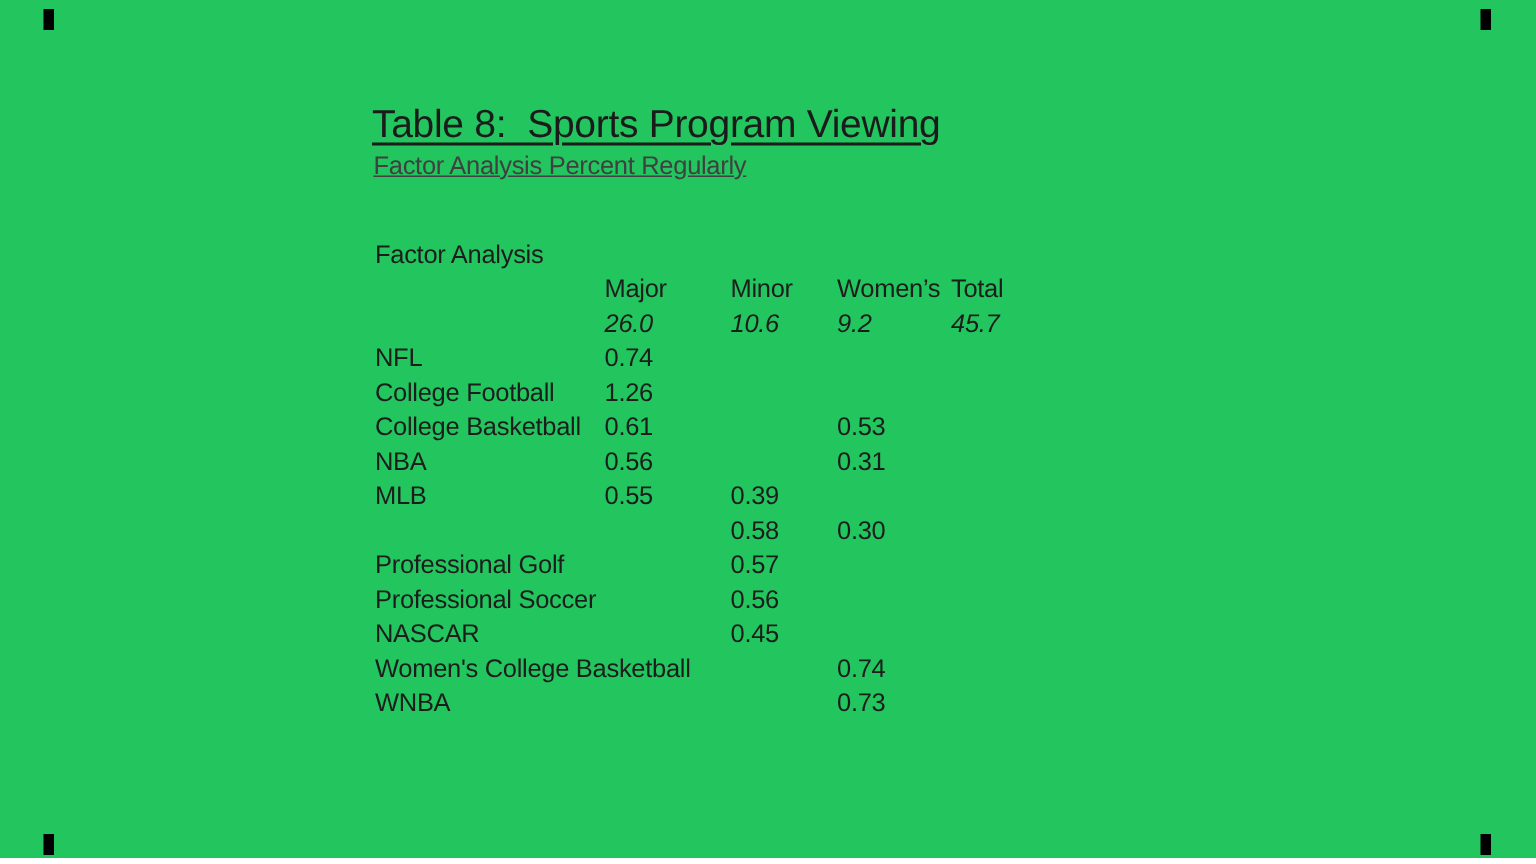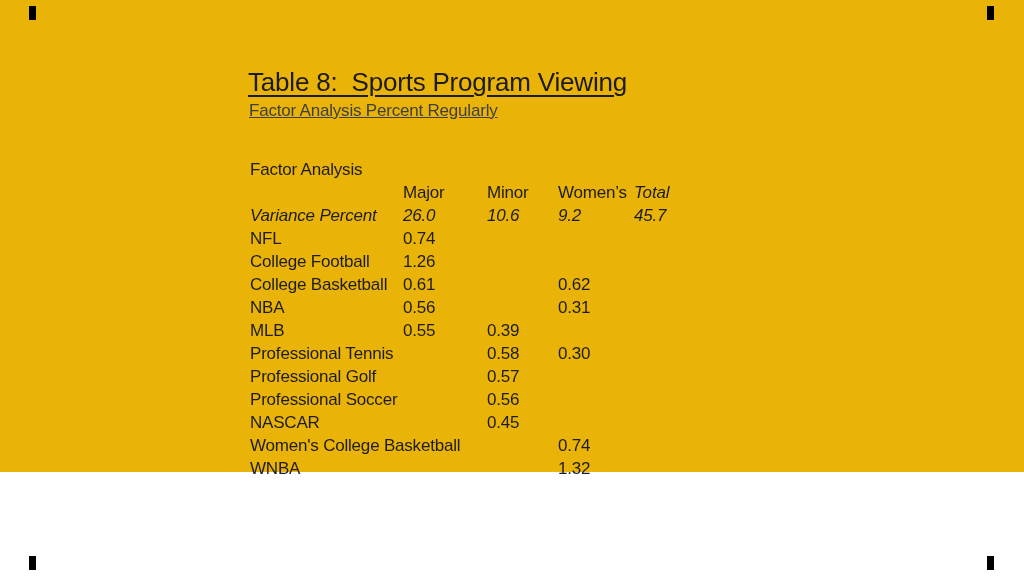--- a/index.html
+++ b/index.html
@@ -7,22 +7,22 @@
     padding: 0;
     width: 1024px;
     height: 576px;
     background: #ffffff;
     overflow: hidden;
     font-family: "Liberation Sans", sans-serif;
   }
   .slide {
     position: relative;
     width: 1024px;
-    height: 472px;
-    background: #eab308;
+    height: 572px;
+    background: #22c55e;
   }
   .crop-mark {
     position: absolute;
     width: 7px;
     height: 14px;
     background: #000000;
   }
   .mark-tl { left: 29px;  top: 6px; }
   .mark-tr { left: 987px; top: 6px; }
   .mark-bl { left: 29px;  top: 556px; }
@@ -71,21 +71,21 @@
   }
   .cell {
     position: absolute;
     top: 0;
     white-space: pre;
   }
   .cell-label  { left: 0; }
   .cell-major  { left: 153px; }
   .cell-minor  { left: 237px; }
   .cell-womens { left: 308px; }
-  .cell-total  { left: 384px; font-style: italic; }
+  .cell-total  { left: 384px; }
   .italic { font-style: italic; }
 </style>
 </head>
 <body>
 
 <div class="slide">
 
   <div class="crop-mark mark-tl"></div>
   <div class="crop-mark mark-tr"></div>
   <div class="crop-mark mark-bl"></div>
@@ -99,51 +99,49 @@
       <span class="cell cell-label">Factor Analysis</span>
     </div>
     <div class="trow">
       <span class="cell cell-major">Major</span>
       <span class="cell cell-minor">Minor</span>
       <span class="cell cell-womens">Women’s</span>
       <span class="cell cell-total">Total</span>
     </div>
     <div id="rows">
         <div class="trow italic">
-          <span class="cell cell-label">Variance Percent</span>
           <span class="cell cell-major">26.0</span>
           <span class="cell cell-minor">10.6</span>
           <span class="cell cell-womens">9.2</span>
           <span class="cell cell-total">45.7</span>
         </div>
         <div class="trow">
           <span class="cell cell-label">NFL</span>
           <span class="cell cell-major">0.74</span>
         </div>
         <div class="trow">
           <span class="cell cell-label">College Football</span>
           <span class="cell cell-major">1.26</span>
         </div>
         <div class="trow">
           <span class="cell cell-label">College Basketball</span>
           <span class="cell cell-major">0.61</span>
-          <span class="cell cell-womens">0.62</span>
+          <span class="cell cell-womens">0.53</span>
         </div>
         <div class="trow">
           <span class="cell cell-label">NBA</span>
           <span class="cell cell-major">0.56</span>
           <span class="cell cell-womens">0.31</span>
         </div>
         <div class="trow">
           <span class="cell cell-label">MLB</span>
           <span class="cell cell-major">0.55</span>
           <span class="cell cell-minor">0.39</span>
         </div>
         <div class="trow">
-          <span class="cell cell-label">Professional Tennis</span>
           <span class="cell cell-minor">0.58</span>
           <span class="cell cell-womens">0.30</span>
         </div>
         <div class="trow">
           <span class="cell cell-label">Professional Golf</span>
           <span class="cell cell-minor">0.57</span>
         </div>
         <div class="trow">
           <span class="cell cell-label">Professional Soccer</span>
           <span class="cell cell-minor">0.56</span>
@@ -151,18 +149,18 @@
         <div class="trow">
           <span class="cell cell-label">NASCAR</span>
           <span class="cell cell-minor">0.45</span>
         </div>
         <div class="trow">
           <span class="cell cell-label">Women's College Basketball</span>
           <span class="cell cell-womens">0.74</span>
         </div>
         <div class="trow">
           <span class="cell cell-label">WNBA</span>
-          <span class="cell cell-womens">1.32</span>
+          <span class="cell cell-womens">0.73</span>
         </div>
       </div>
   </div>
 
 </div>
 
 </body></html>

